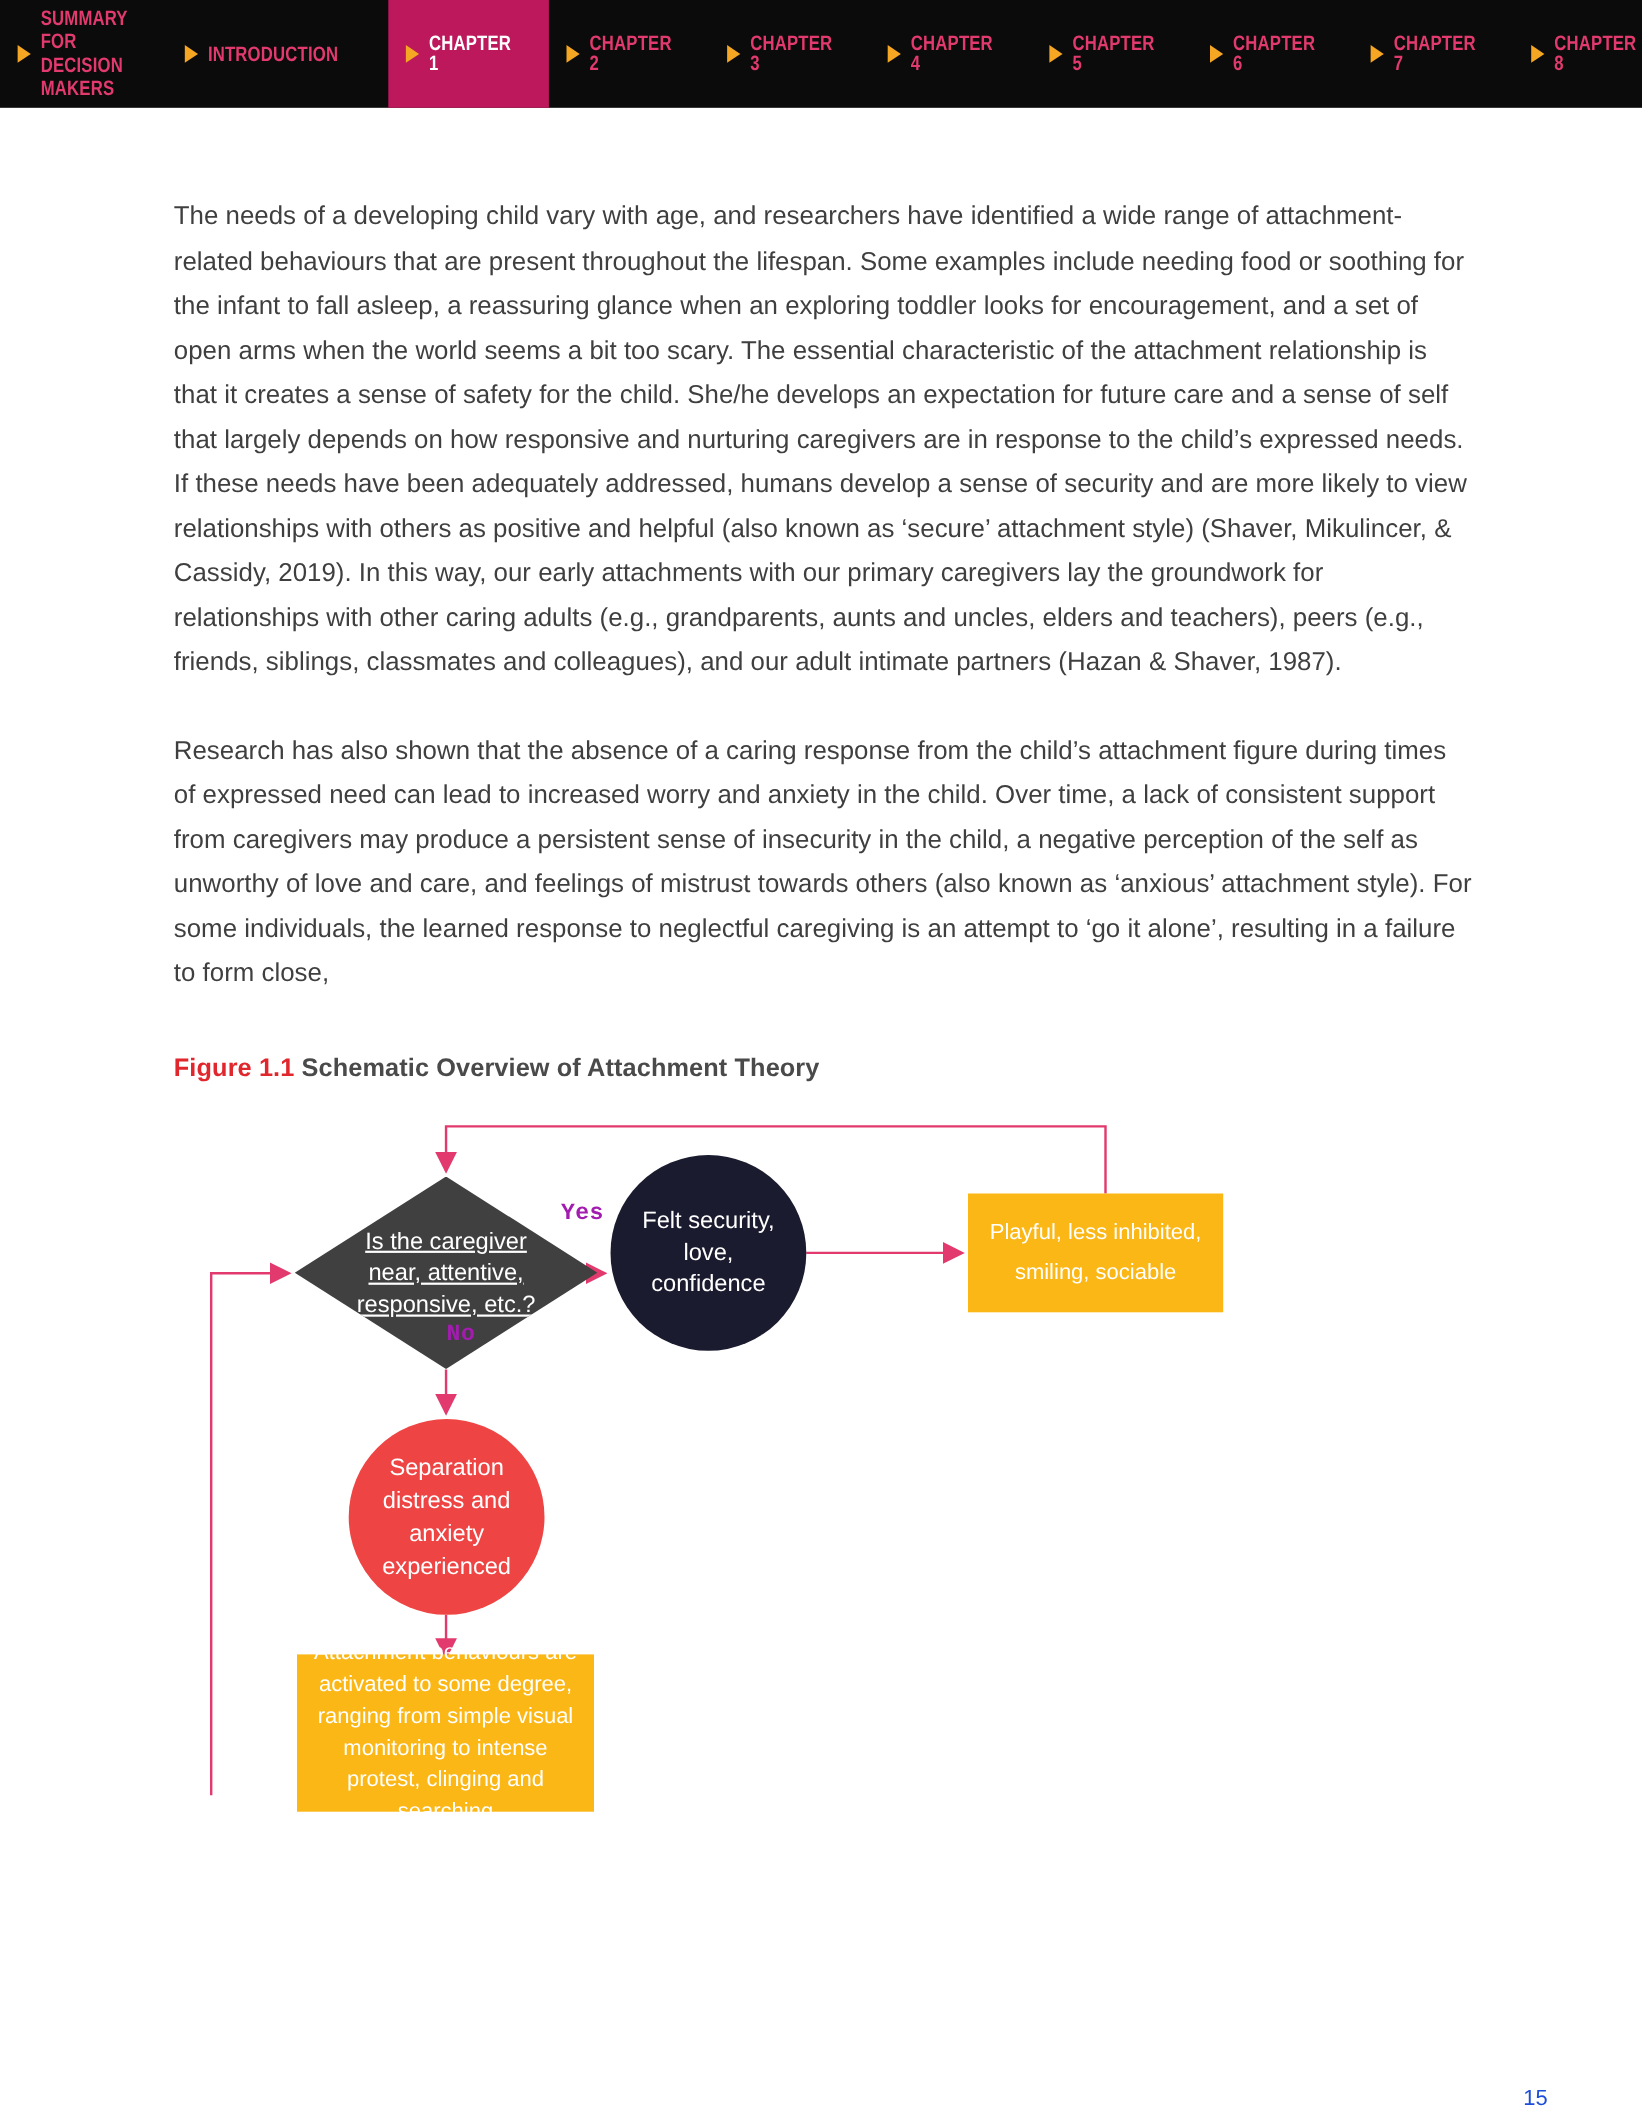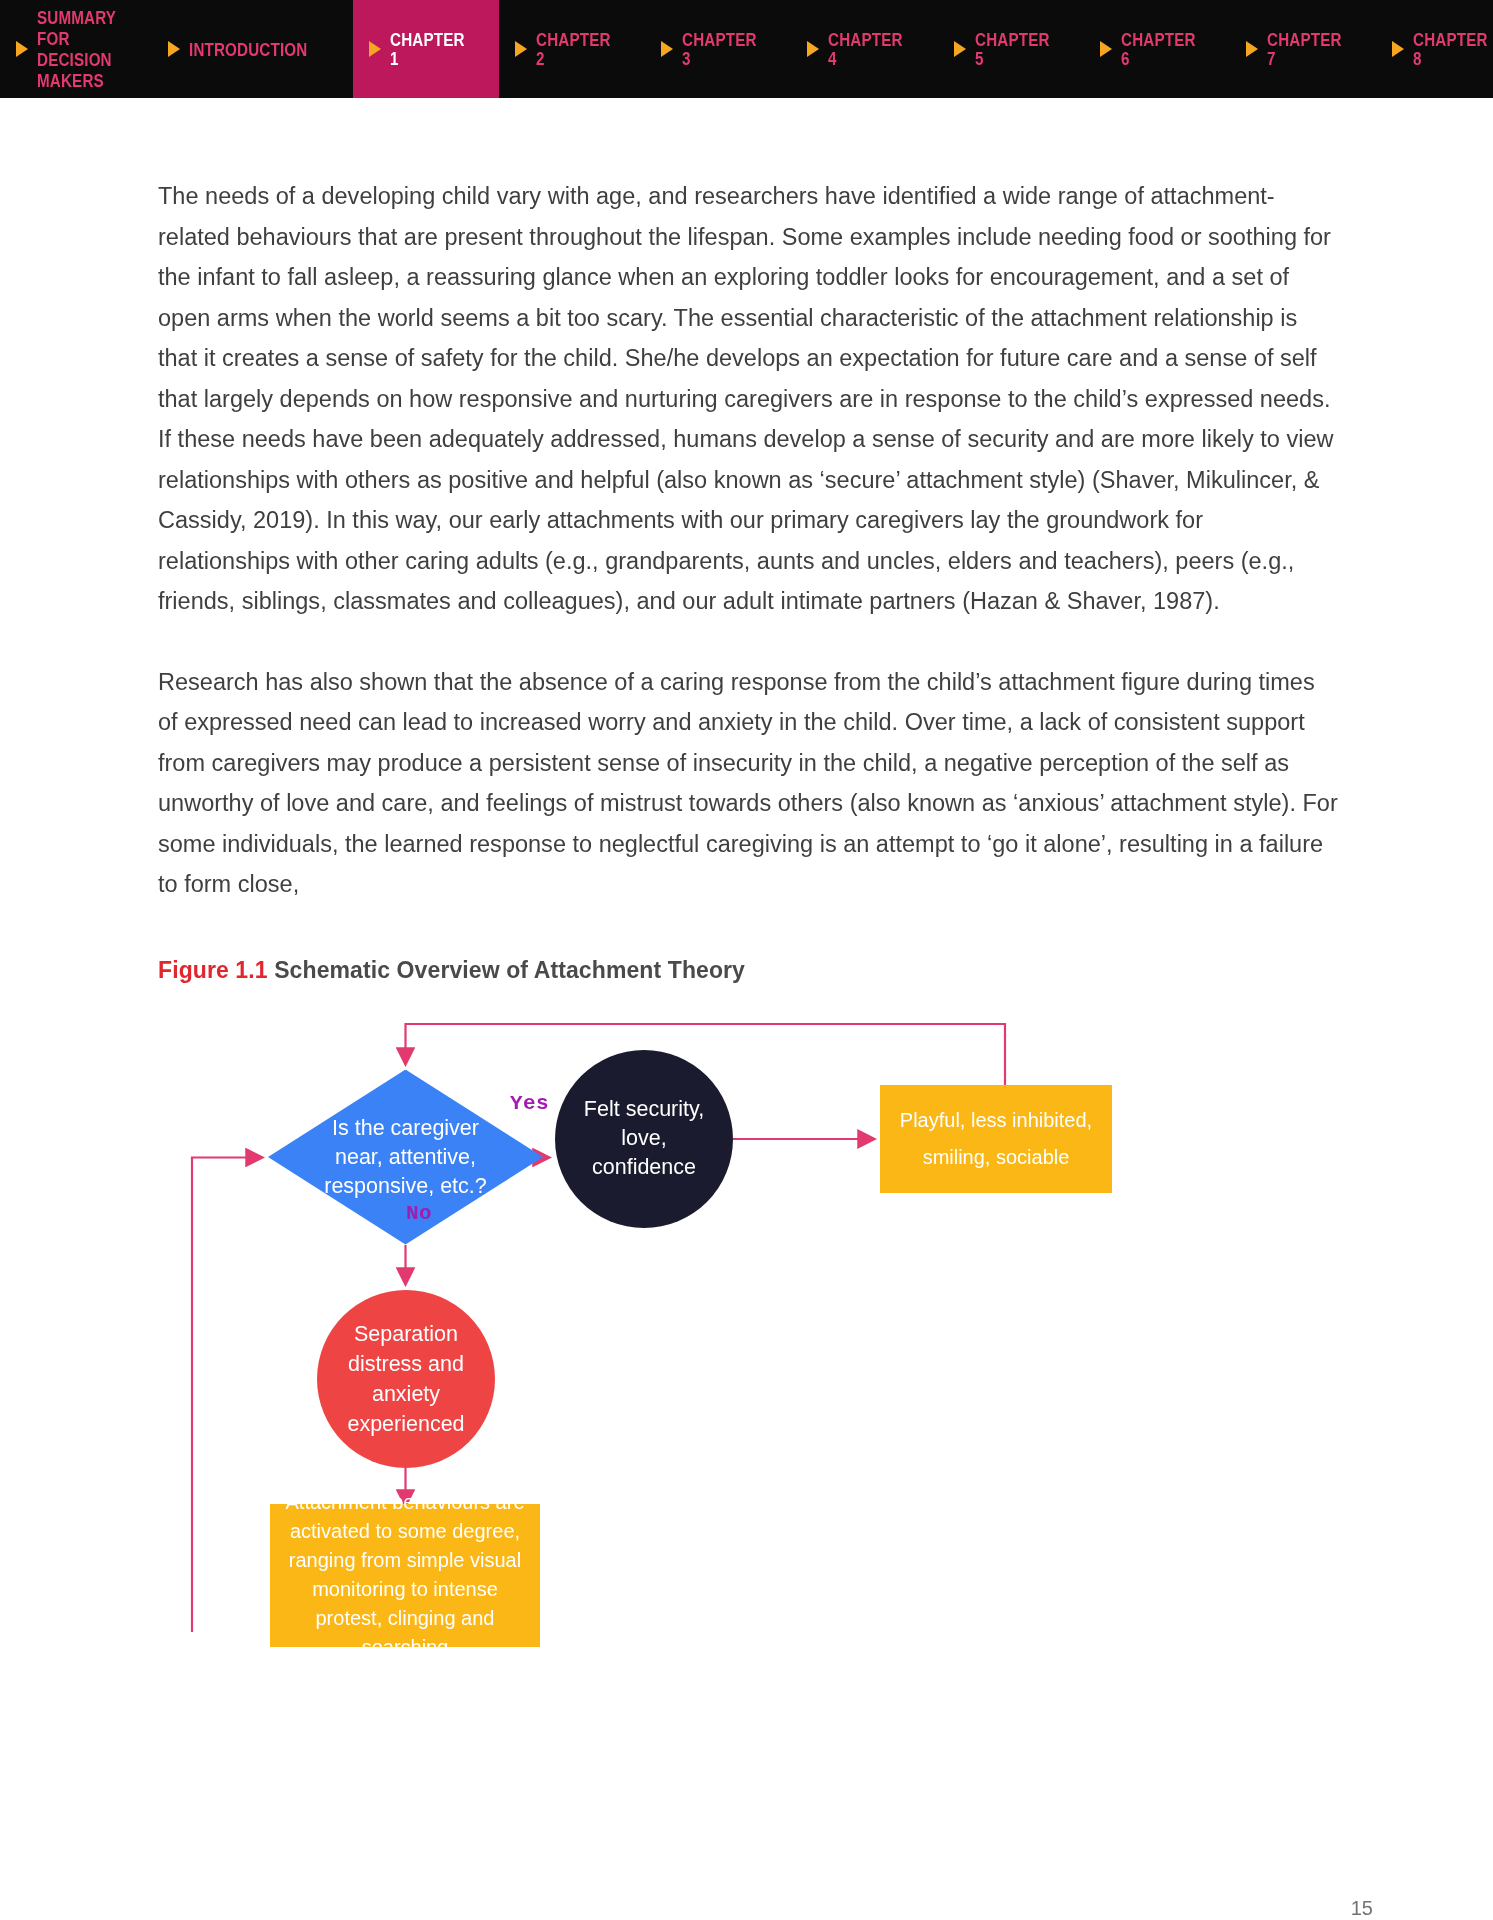--- a/index.html
+++ b/index.html
@@ -96,23 +96,24 @@
     display:flex;
     align-items:center;
     justify-content:center;
     text-align:center;
     color:#ffffff;
     line-height:29px;
   }
   .node-diamond{
     left:88px; top:58px;
     width:275px; height:175px;
-    background:#3b82f6;
+    background:#404040;
     clip-path:polygon(50% 0,100% 50%,50% 100%,0 50%);
     font-size:21.5px;
+    text-decoration:underline;
   }
   .node-diamond span{ display:block; width:200px; }
 
   .node-circle-a{
     left:375px; top:38px;
     width:178px; height:178px;
     background:#1b1b2f;
     border-radius:50%;
     font-size:21.5px;
   }
@@ -168,22 +169,22 @@
     font-size:21.5px;
     line-height:34px;
   }
 
   .page-number{
     position:absolute;
     right:0px;
     bottom:0px;
     width:1206px;
     text-align:right;
-    padding-right:120px;
-    color:#737373;
+    padding-right:86px;
+    color:#1d4ed8;
     font-size:20px;
   }
 </style>
 </head>
 <body>
 
 <div class="navbar">
 
   <div class="nav-item two-line">
     <span class="nav-tri"></span>

